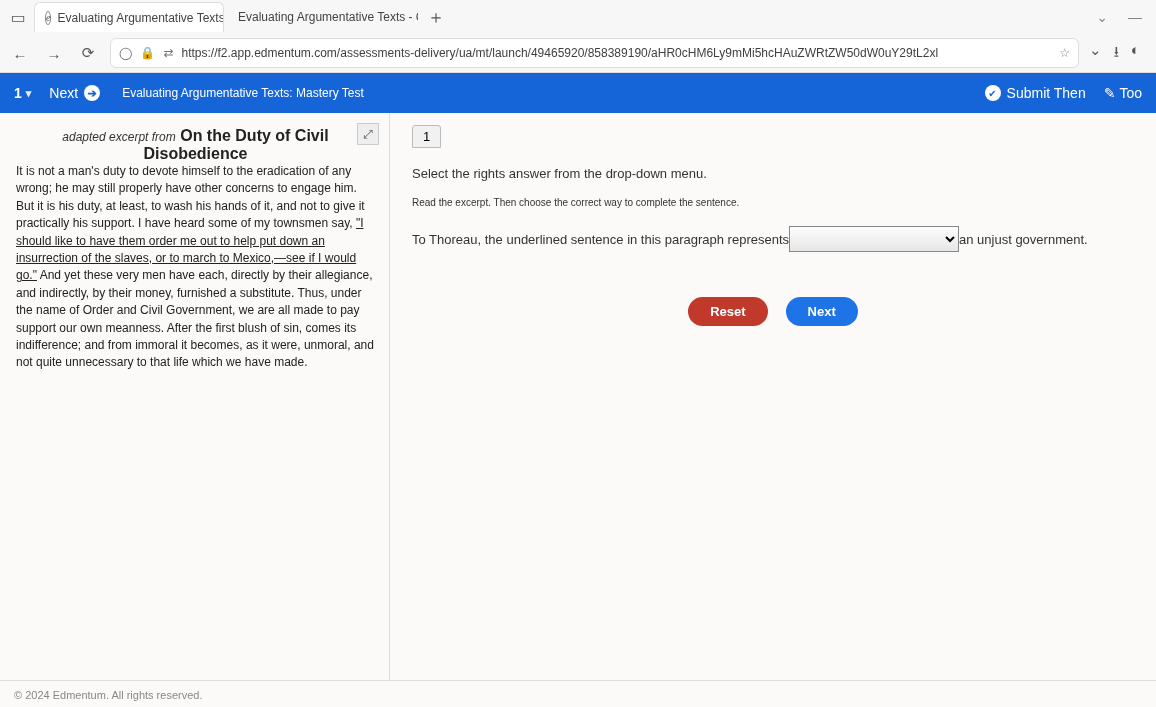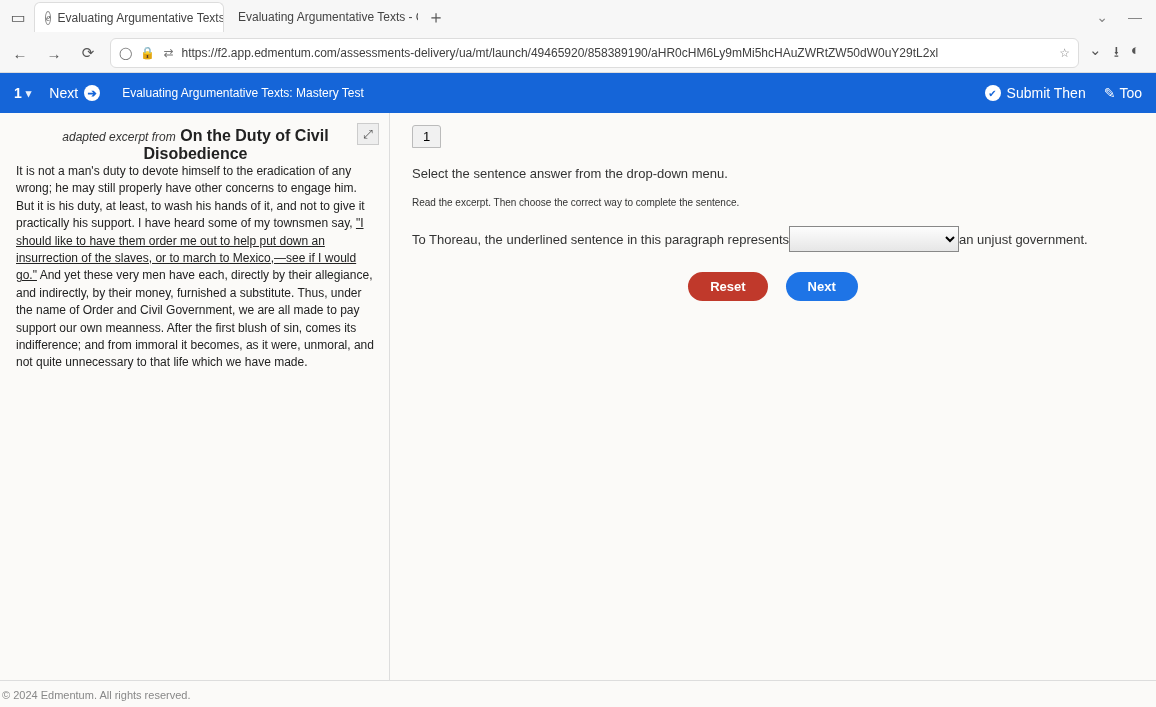--- a/index.html
+++ b/index.html
@@ -38,25 +38,25 @@
 .ptitle{font-size:16px;font-weight:bold;text-align:center;margin-top:0;color:#222}
 .byline{text-align:center;font-size:12px;color:#333;margin:6px 0 10px}
 .passage{font-size:12px;line-height:1.45;color:#222}
 .passage .u{text-decoration:underline}
 .right-pane{flex:1;padding:12px 22px}
 .qnum{display:inline-block;border:1px solid #bbb;background:#f1f1f1;padding:3px 10px;font-size:13px;border-radius:3px 3px 0 0;margin-bottom:18px}
 .instr{font-size:13px;color:#333;margin-bottom:16px}
 .instr2{font-size:10px;color:#333;margin-bottom:18px}
 .sentence{font-size:13px;color:#333;display:flex;align-items:center;flex-wrap:wrap;}
 select.blank{width:170px;height:26px;border:1px solid #888;background:linear-gradient(#fdfdfd,#e6e6e6);font-size:12px}
-.btn-row{display:flex;gap:18px;margin-top:20px;justify-content:center}
+.btn-row{display:flex;gap:18px;margin-top:45px;justify-content:center}
 .btn{border:none;border-radius:16px;padding:7px 22px;font-size:13px;font-weight:bold;color:#fff;cursor:pointer}
 .btn.reset{background:#c0392b}
 .btn.next{background:#1e74e6}
-.footer{height:28px;border-top:1px solid #ddd;font-size:11px;color:#888;display:flex;align-items:center;padding:0 2px;background:#fbfaf8}
+.footer{height:28px;border-top:1px solid #ddd;font-size:11px;color:#888;display:flex;align-items:center;padding:0 14px;background:#fbfaf8}
 </style>
 </head>
 <body>
 
 <div class="browser-chrome">
   <div class="tab-bar">
     <div class="window-btn">▭</div>
     <div class="tab active">
       <span class="fav">e</span>
       <span>Evaluating Argumentative Texts</span>
@@ -118,21 +118,21 @@
       <span class="adapted">adapted excerpt from</span>
       <span class="ptitle">On the Duty of Civil Disobedience</span>
     </div>
     <div class="passage">
       <span>It is not a man's duty to devote himself to the eradication of any wrong; he may still properly have other concerns to engage him. But it is his duty, at least, to wash his hands of it, and not to give it practically his support. I have heard some of my townsmen say, </span><span class="u">"I should like to have them order me out to help put down an insurrection of the slaves, or to march to Mexico,—see if I would go."</span><span> And yet these very men have each, directly by their allegiance, and indirectly, by their money, furnished a substitute. Thus, under the name of Order and Civil Government, we are all made to pay support our own meanness. After the first blush of sin, comes its indifference; and from immoral it becomes, as it were, unmoral, and not quite unnecessary to that life which we have made.</span>
     </div>
   </div>
 
   <div class="right-pane">
     <div class="qnum">1</div>
-    <div class="instr">Select the sentence answer from the drop-down menu.</div>
+    <div class="instr">Select the rights answer from the drop-down menu.</div>
     <div class="instr2">Read the excerpt. Then choose the correct way to complete the sentence.</div>
     <div class="sentence">
       <span>To Thoreau, the underlined sentence in this paragraph represents</span>
       <select class="blank"><option></option></select>
       <span>an unjust government.</span>
     </div>
     <div class="btn-row">
       <button class="btn reset">Reset</button>
       <button class="btn next">Next</button>
     </div>

